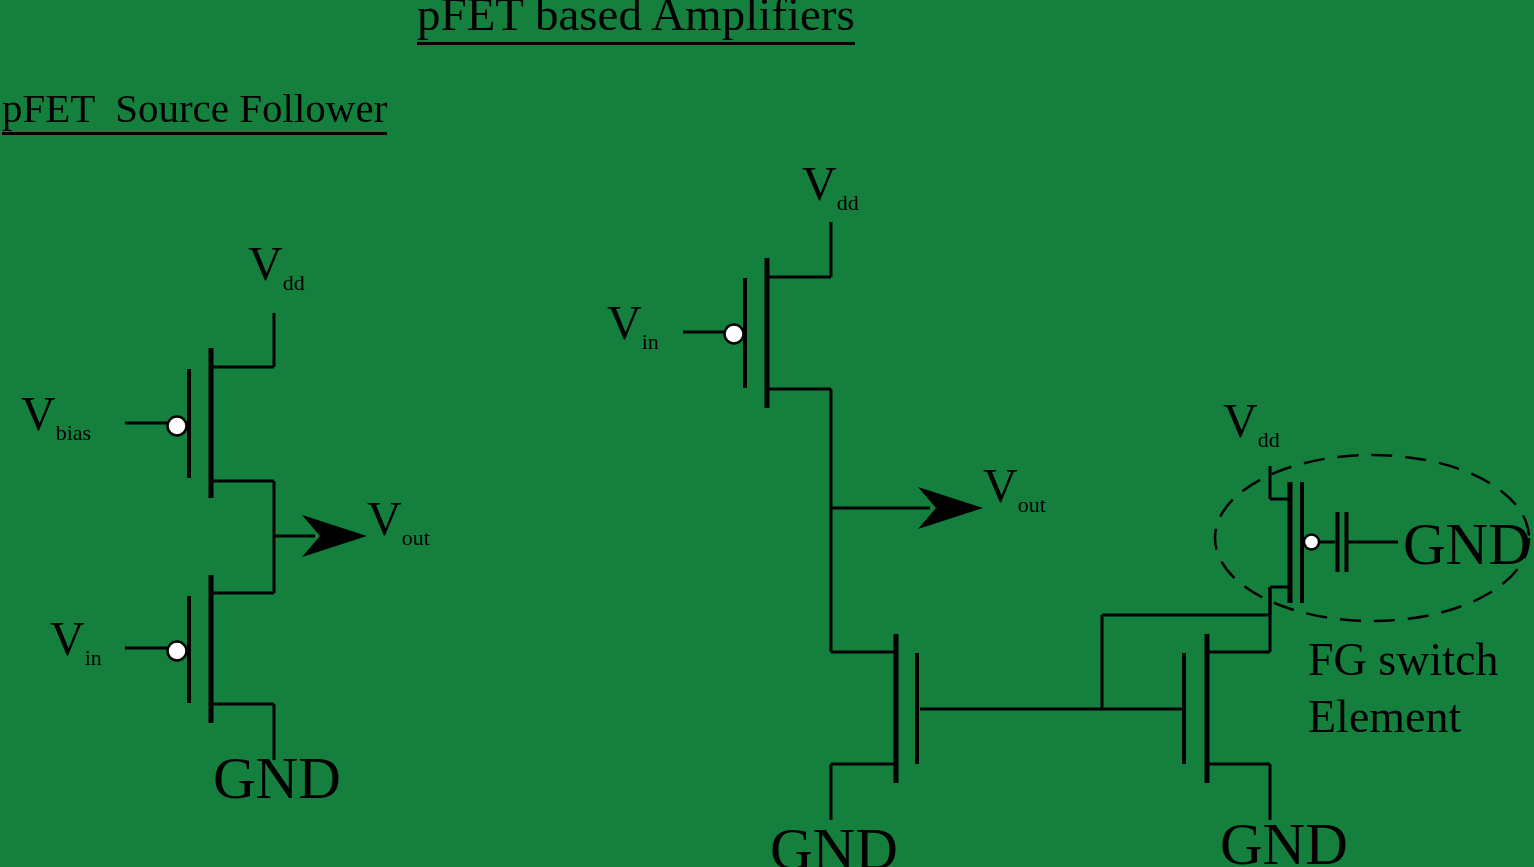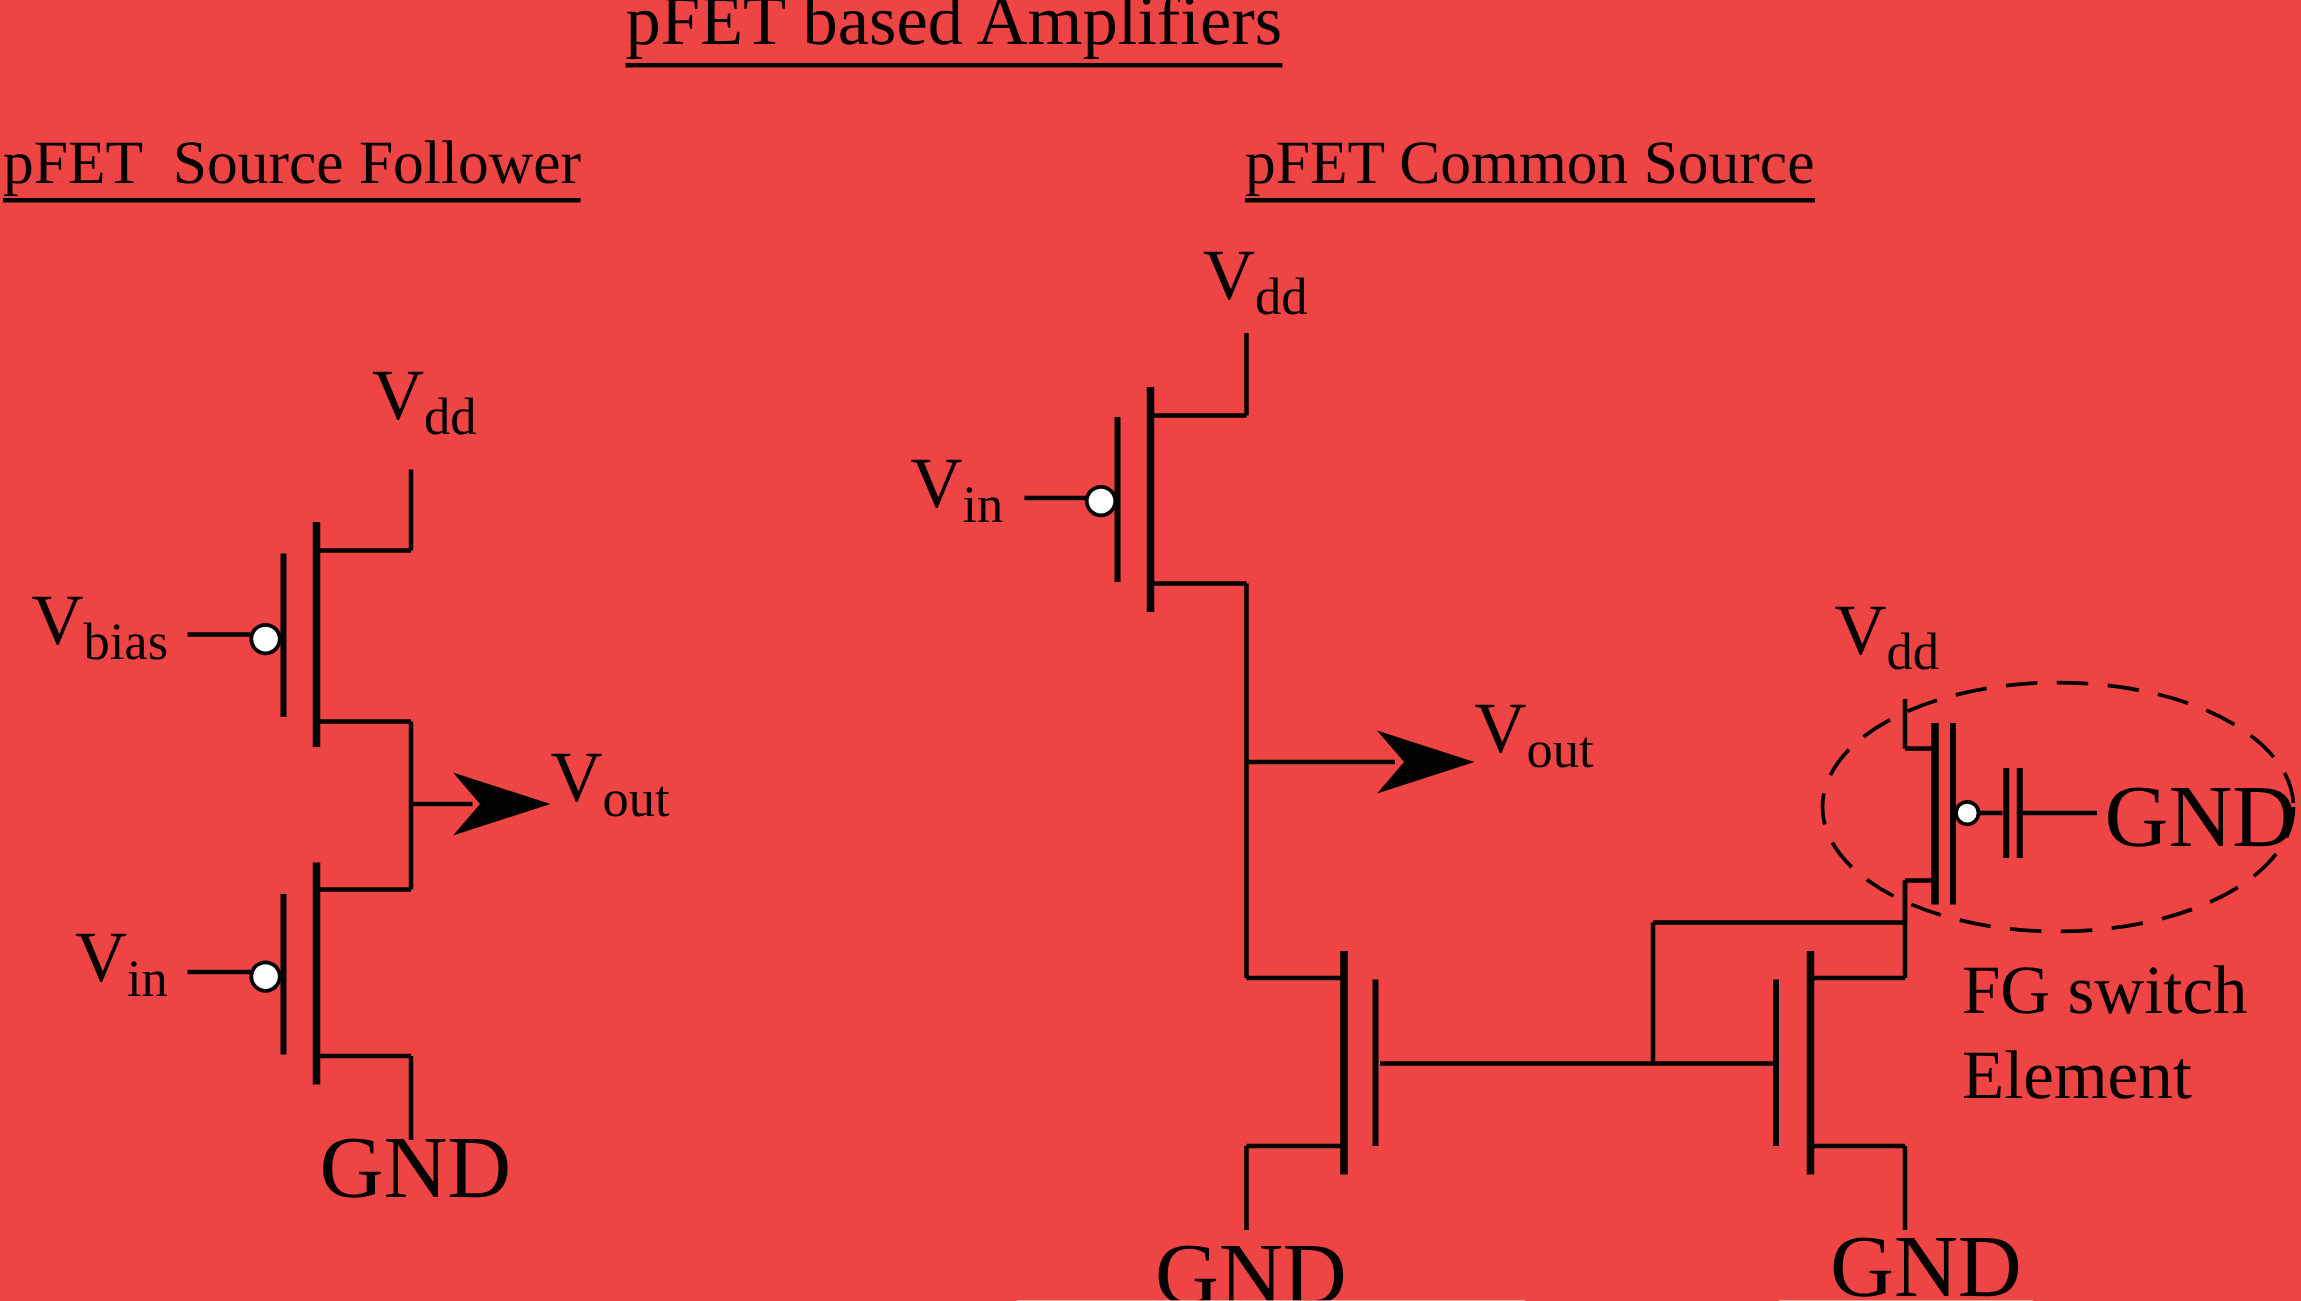--- a/index.html
+++ b/index.html
@@ -1,19 +1,19 @@
 <!DOCTYPE html>
 <html><head>
 <meta charset="utf-8">
 <style>
   html,body{margin:0;padding:0;background:#ffffff;}
   #stage{
     position:relative;
     width:1534px;height:867px;
-    background:#ef4444;
+    background:#15803d;
     font-family:"Liberation Serif", serif;
     color:#000;
     overflow:hidden;
   }
   .label{
     position:absolute;
     line-height:1;
     white-space:pre;
     color:#000;
   }
@@ -22,21 +22,21 @@
     border-bottom:3px solid #000;
     padding-bottom:3px;
   }
   .title{
     font-size:47px;
     border-bottom:3px solid #000;
     padding-bottom:4px;
   }
   .vlabel{font-size:48px;}
   .vlabel .sub{
-    font-size:35px;
+    font-size:22px;
     vertical-align:-10px;
   }
   .gnd{font-size:59px;}
   .caption{font-size:46px;}
   svg{position:absolute;left:0;top:0;}
   .wire{stroke:#000;stroke-width:3;fill:none;}
   .bar{stroke:#000;stroke-width:5;fill:none;}
   .gatebar{stroke:#000;stroke-width:4;fill:none;}
   .bubble{stroke:#000;stroke-width:2.5;fill:#fff;}
   .plate{stroke:#000;stroke-width:4;fill:none;}
@@ -137,21 +137,20 @@
         <line class="plate" x1="1346.5" y1="512" x2="1346.5" y2="572"></line>
         <line class="wire" x1="1348" y1="542" x2="1398" y2="542"></line>
       </g>
     </g>
   </svg>
 
   <div class="label title" style="left:417px;top:-9px;">pFET based Amplifiers</div>
 
   <div class="label heading" style="left:2px;top:88px;">pFET  Source Follower</div>
 
-  <div class="label heading" style="left:830px;top:88px;">pFET Common Source</div>
 
   <div class="label vlabel" style="left:248px;top:240px;"><span>V</span><span class="sub">dd</span></div>
 
   <div class="label vlabel" style="left:21px;top:390px;"><span>V</span><span class="sub">bias</span></div>
 
   <div class="label vlabel" style="left:367px;top:495px;"><span>V</span><span class="sub">out</span></div>
 
   <div class="label vlabel" style="left:50px;top:615px;"><span>V</span><span class="sub">in</span></div>
 
   <div class="label gnd" style="left:213px;top:749px;">GND</div>

